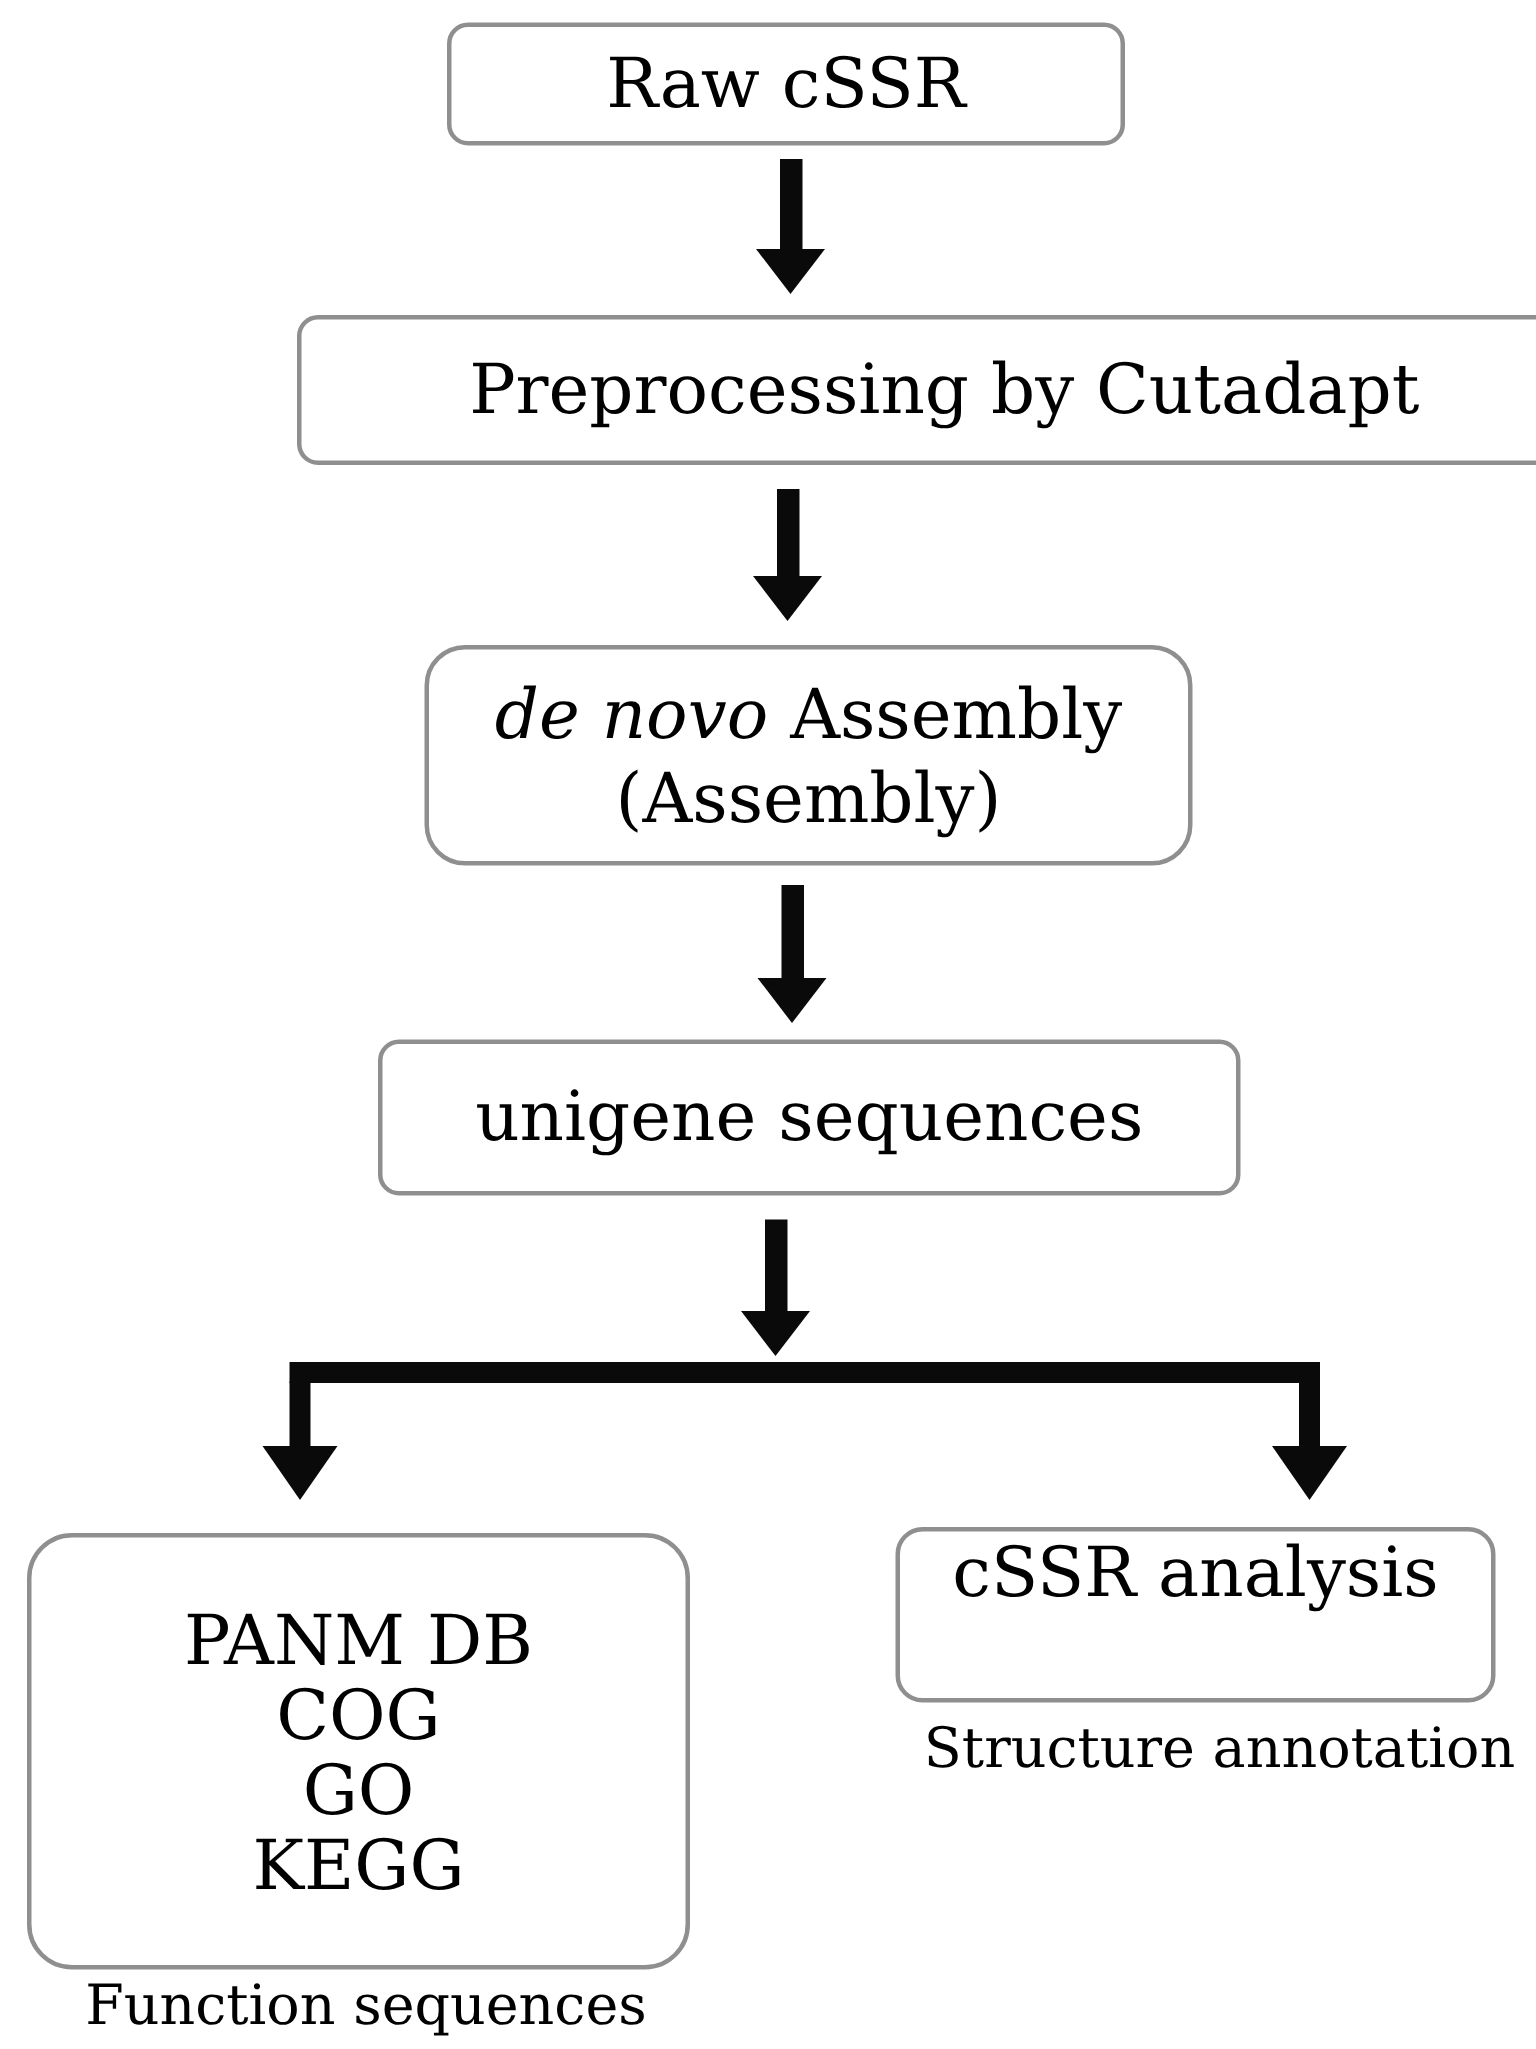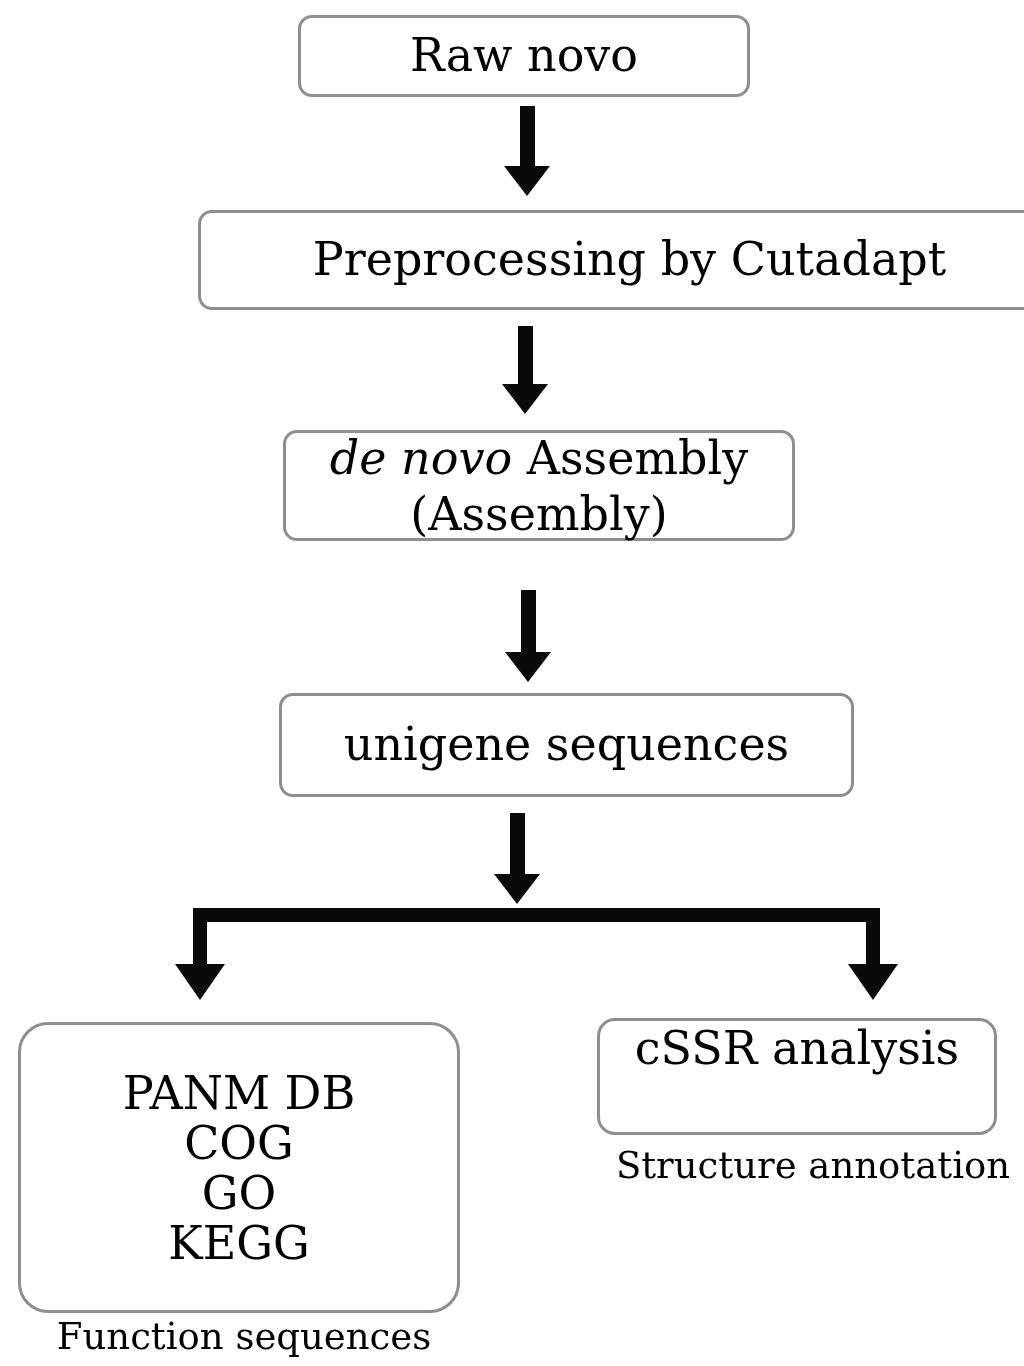--- a/index.html
+++ b/index.html
@@ -81,48 +81,48 @@
     border-right-width: 25px;
     border-top-width: 36px;
   }
 </style>
 </head>
 <body>
 
 <div class="canvas">
 
   <div class="node" id="node-raw-reads" style="left:298px; top:15px; width:452px; height:82px;">
-    <span class="line">Raw novo</span>
+    <span class="line">Raw cSSR</span>
   </div>
 
   <div class="arrow" style="left:504px; top:106px; width:46px; height:90px;">
     <div class="stem"></div>
     <div class="head"></div>
   </div>
 
   <div class="node" id="node-preprocessing" style="left:198px; top:210px; width:863px; height:100px;">
     <span class="line">Preprocessing by Cutadapt</span>
   </div>
 
   <div class="arrow" style="left:502px; top:326px; width:46px; height:88px;">
     <div class="stem"></div>
     <div class="head"></div>
   </div>
 
-  <div class="node" id="node-assembly" style="left:283px; top:430px; width:512px; height:111px;">
+  <div class="node" id="node-assembly" style="left:283px; top:430px; width:512px; height:147px;border-radius:27px;">
     <span class="line"><i>de novo</i> <span>Assembly</span></span>
     <span class="line">(Assembly)</span>
   </div>
 
   <div class="arrow" style="left:505px; top:590px; width:46px; height:92px;">
     <div class="stem"></div>
     <div class="head"></div>
   </div>
 
-  <div class="node" id="node-unigene" style="left:252px; top:693px; width:575px; height:104px;margin-left:27px;">
+  <div class="node" id="node-unigene" style="left:252px; top:693px; width:575px; height:104px;">
     <span class="line">unigene sequences</span>
   </div>
 
   <div class="arrow" style="left:494px; top:813px; width:46px; height:91px;">
     <div class="stem"></div>
     <div class="head"></div>
   </div>
 
   <div class="branch-bar"></div>
   <div class="arrow branch-arm" style="left:175px; top:921px; width:50px; height:79px;">

